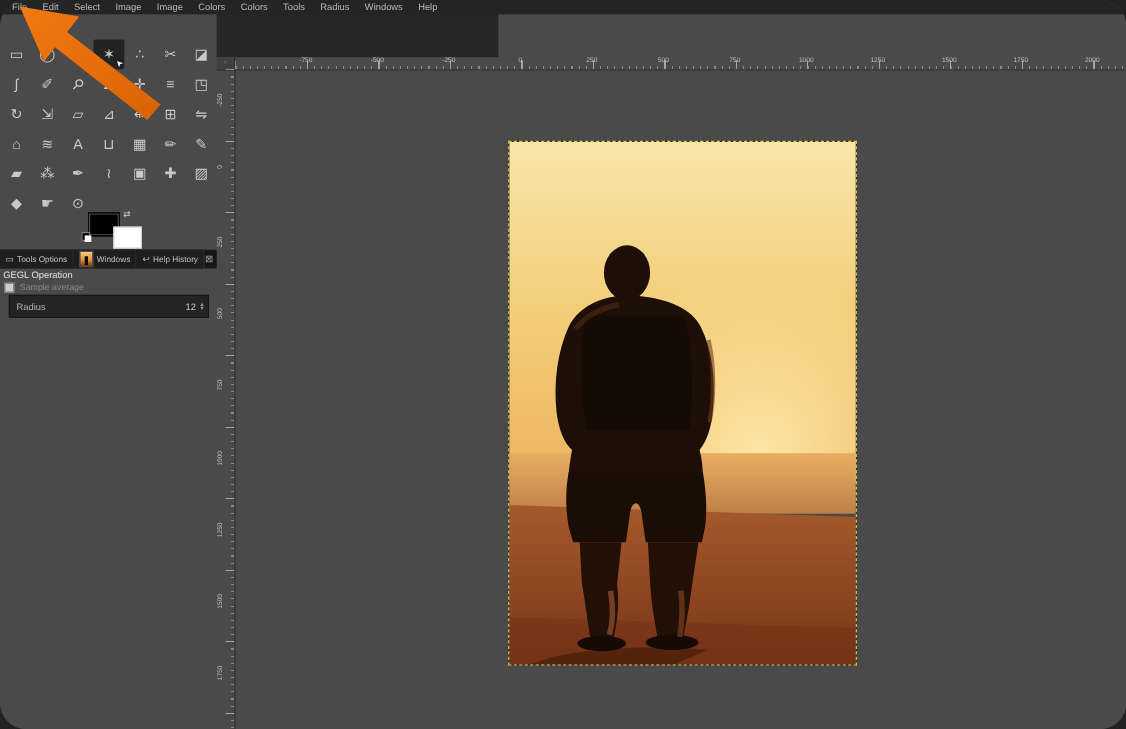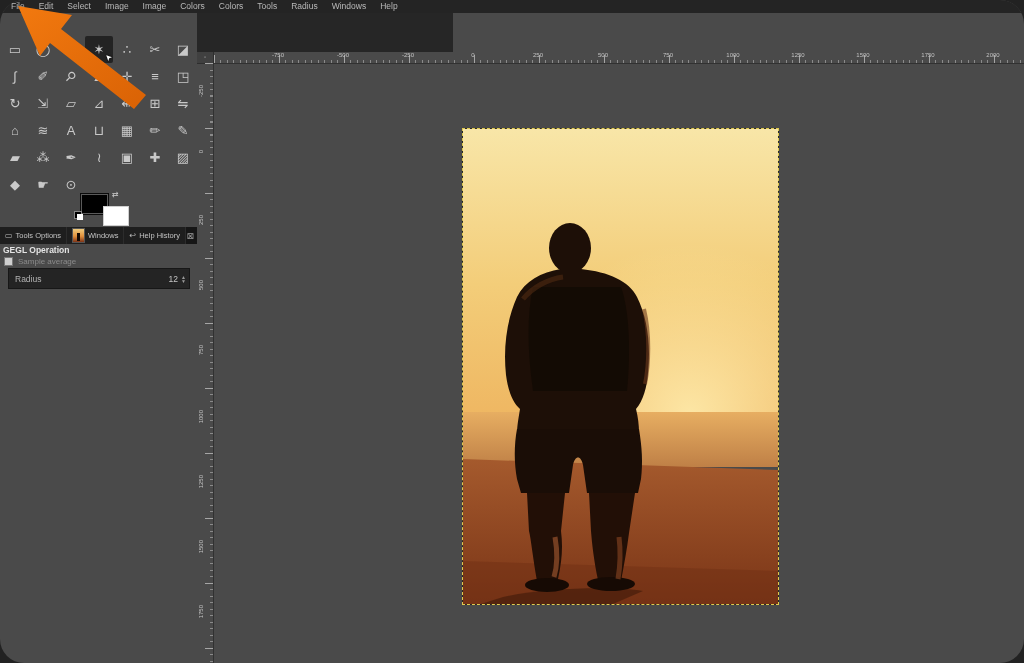--- a/index.html
+++ b/index.html
@@ -30,21 +30,21 @@
   .dock-tabs{position:absolute;left:0;top:227px;width:197px;height:17px;background:#161616;
              display:flex;align-items:center;z-index:2;}
   .dtab{display:flex;align-items:center;gap:3px;background:#1e1e1e;height:17px;padding:0 5px;
         color:#c3c3c3;font-size:7.5px;white-space:nowrap;border-right:1px solid #2c2c2c;}
   .dtab .tico{font-size:8px;color:#bdbdbd;}
   .images-mini{width:11px;height:13px;background:linear-gradient(#f0cc7e 0%,#e2913d 55%,#7e3317 100%);
         border:1px solid #555;position:relative;}
   .images-mini:after{content:"";position:absolute;left:4px;top:4px;width:3px;height:8px;background:#140a04;}
   .dock-close{margin-left:auto;margin-right:3px;color:#9a9a9a;font-size:9px;}
   
-  .gegl-title{position:absolute;left:3px;top:245px;font-size:8.5px;font-weight:bold;color:#e3e3e3;z-index:2;}
+  .gegl-title{position:absolute;left:3px;top:245px;font-size:8.5px;font-weight:normal;color:#e3e3e3;z-index:2;}
   .sample-row{position:absolute;left:4px;top:257px;display:flex;align-items:center;gap:5px;z-index:2;}
   .checkbox{width:7px;height:7px;background:#cfcfcf;border:1px solid #777;}
   .sample-label{font-size:8px;color:#8a8a8a;}
   .slider{position:absolute;left:8px;top:268px;width:180px;height:19px;background:#242424;
           border:1px solid #171717;display:flex;align-items:center;z-index:2;}
   .slider .slabel{font-size:8.5px;color:#b2b2b2;padding-left:6px;flex:1;}
   .slider .svalue{font-size:8.5px;color:#c5c5c5;padding-right:3px;}
   .spin{display:flex;flex-direction:column;justify-content:center;padding-right:3px;color:#9a9a9a;}
   .spin span{font-size:5px;line-height:4px;}
   

